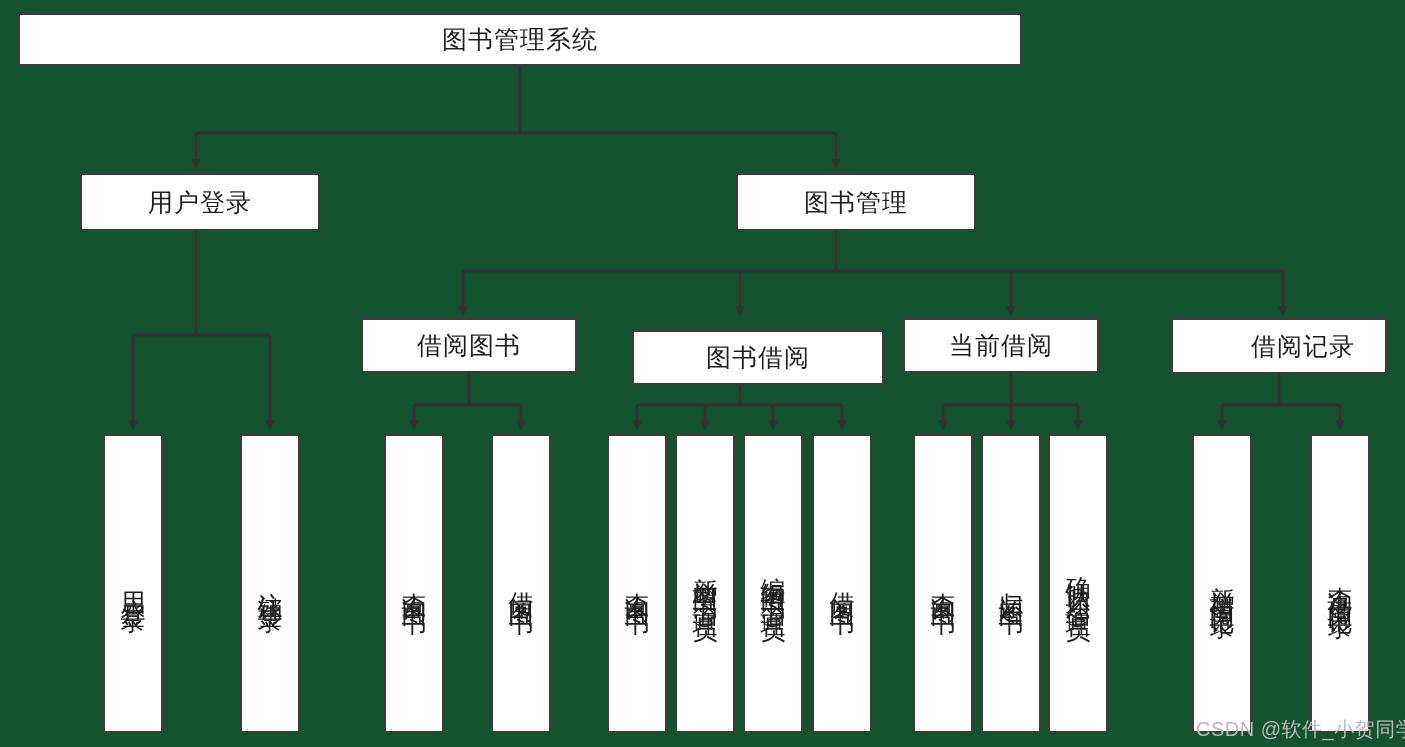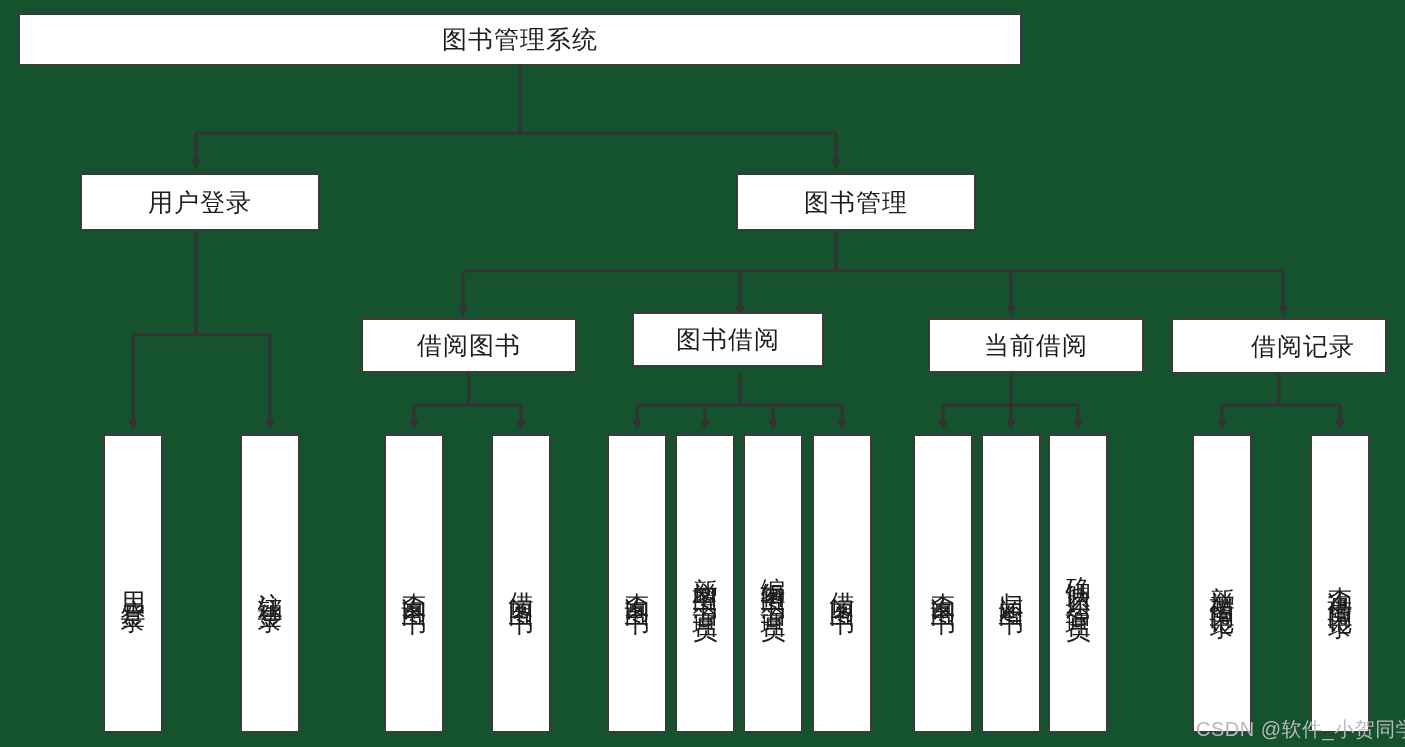--- a/index.html
+++ b/index.html
@@ -116,22 +116,22 @@
       <path d="M1340,405 L1340,421" marker-end="url(#arrow)"></path>
     </g>
   </svg>
 
   <div class="node horizontal" style="left:18px; top:13px; width:1004px; height:53px;">图书管理系统</div>
 
   <div class="node horizontal" style="left:80px; top:173px; width:240px; height:58px;">用户登录</div>
   <div class="node horizontal" style="left:736px; top:173px; width:240px; height:58px;">图书管理</div>
 
   <div class="node horizontal" style="left:361px; top:318px; width:216px; height:55px;">借阅图书</div>
-  <div class="node horizontal" style="left:632px; top:312px; width:192px; height:55px;">图书借阅</div>
-  <div class="node horizontal" style="left:903px; top:318px; width:216px; height:55px;margin-left:25px;">当前借阅</div>
+  <div class="node horizontal" style="left:632px; top:330px; width:252px; height:55px;">图书借阅</div>
+  <div class="node horizontal" style="left:903px; top:318px; width:196px; height:55px;">当前借阅</div>
   <div class="node horizontal" style="left:1171px; top:318px; width:216px; height:56px;padding-left:48px;">借阅记录</div>
 
   <div class="node vertical" style="left:103px; top:434px; width:60px; height:299px;">
     <span class="vlabel">用户登录</span>
   </div>
   <div class="node vertical" style="left:240px; top:434px; width:60px; height:299px;">
     <span class="vlabel">注销登录</span>
   </div>
 
   <div class="node vertical" style="left:384px; top:434px; width:60px; height:299px;">

